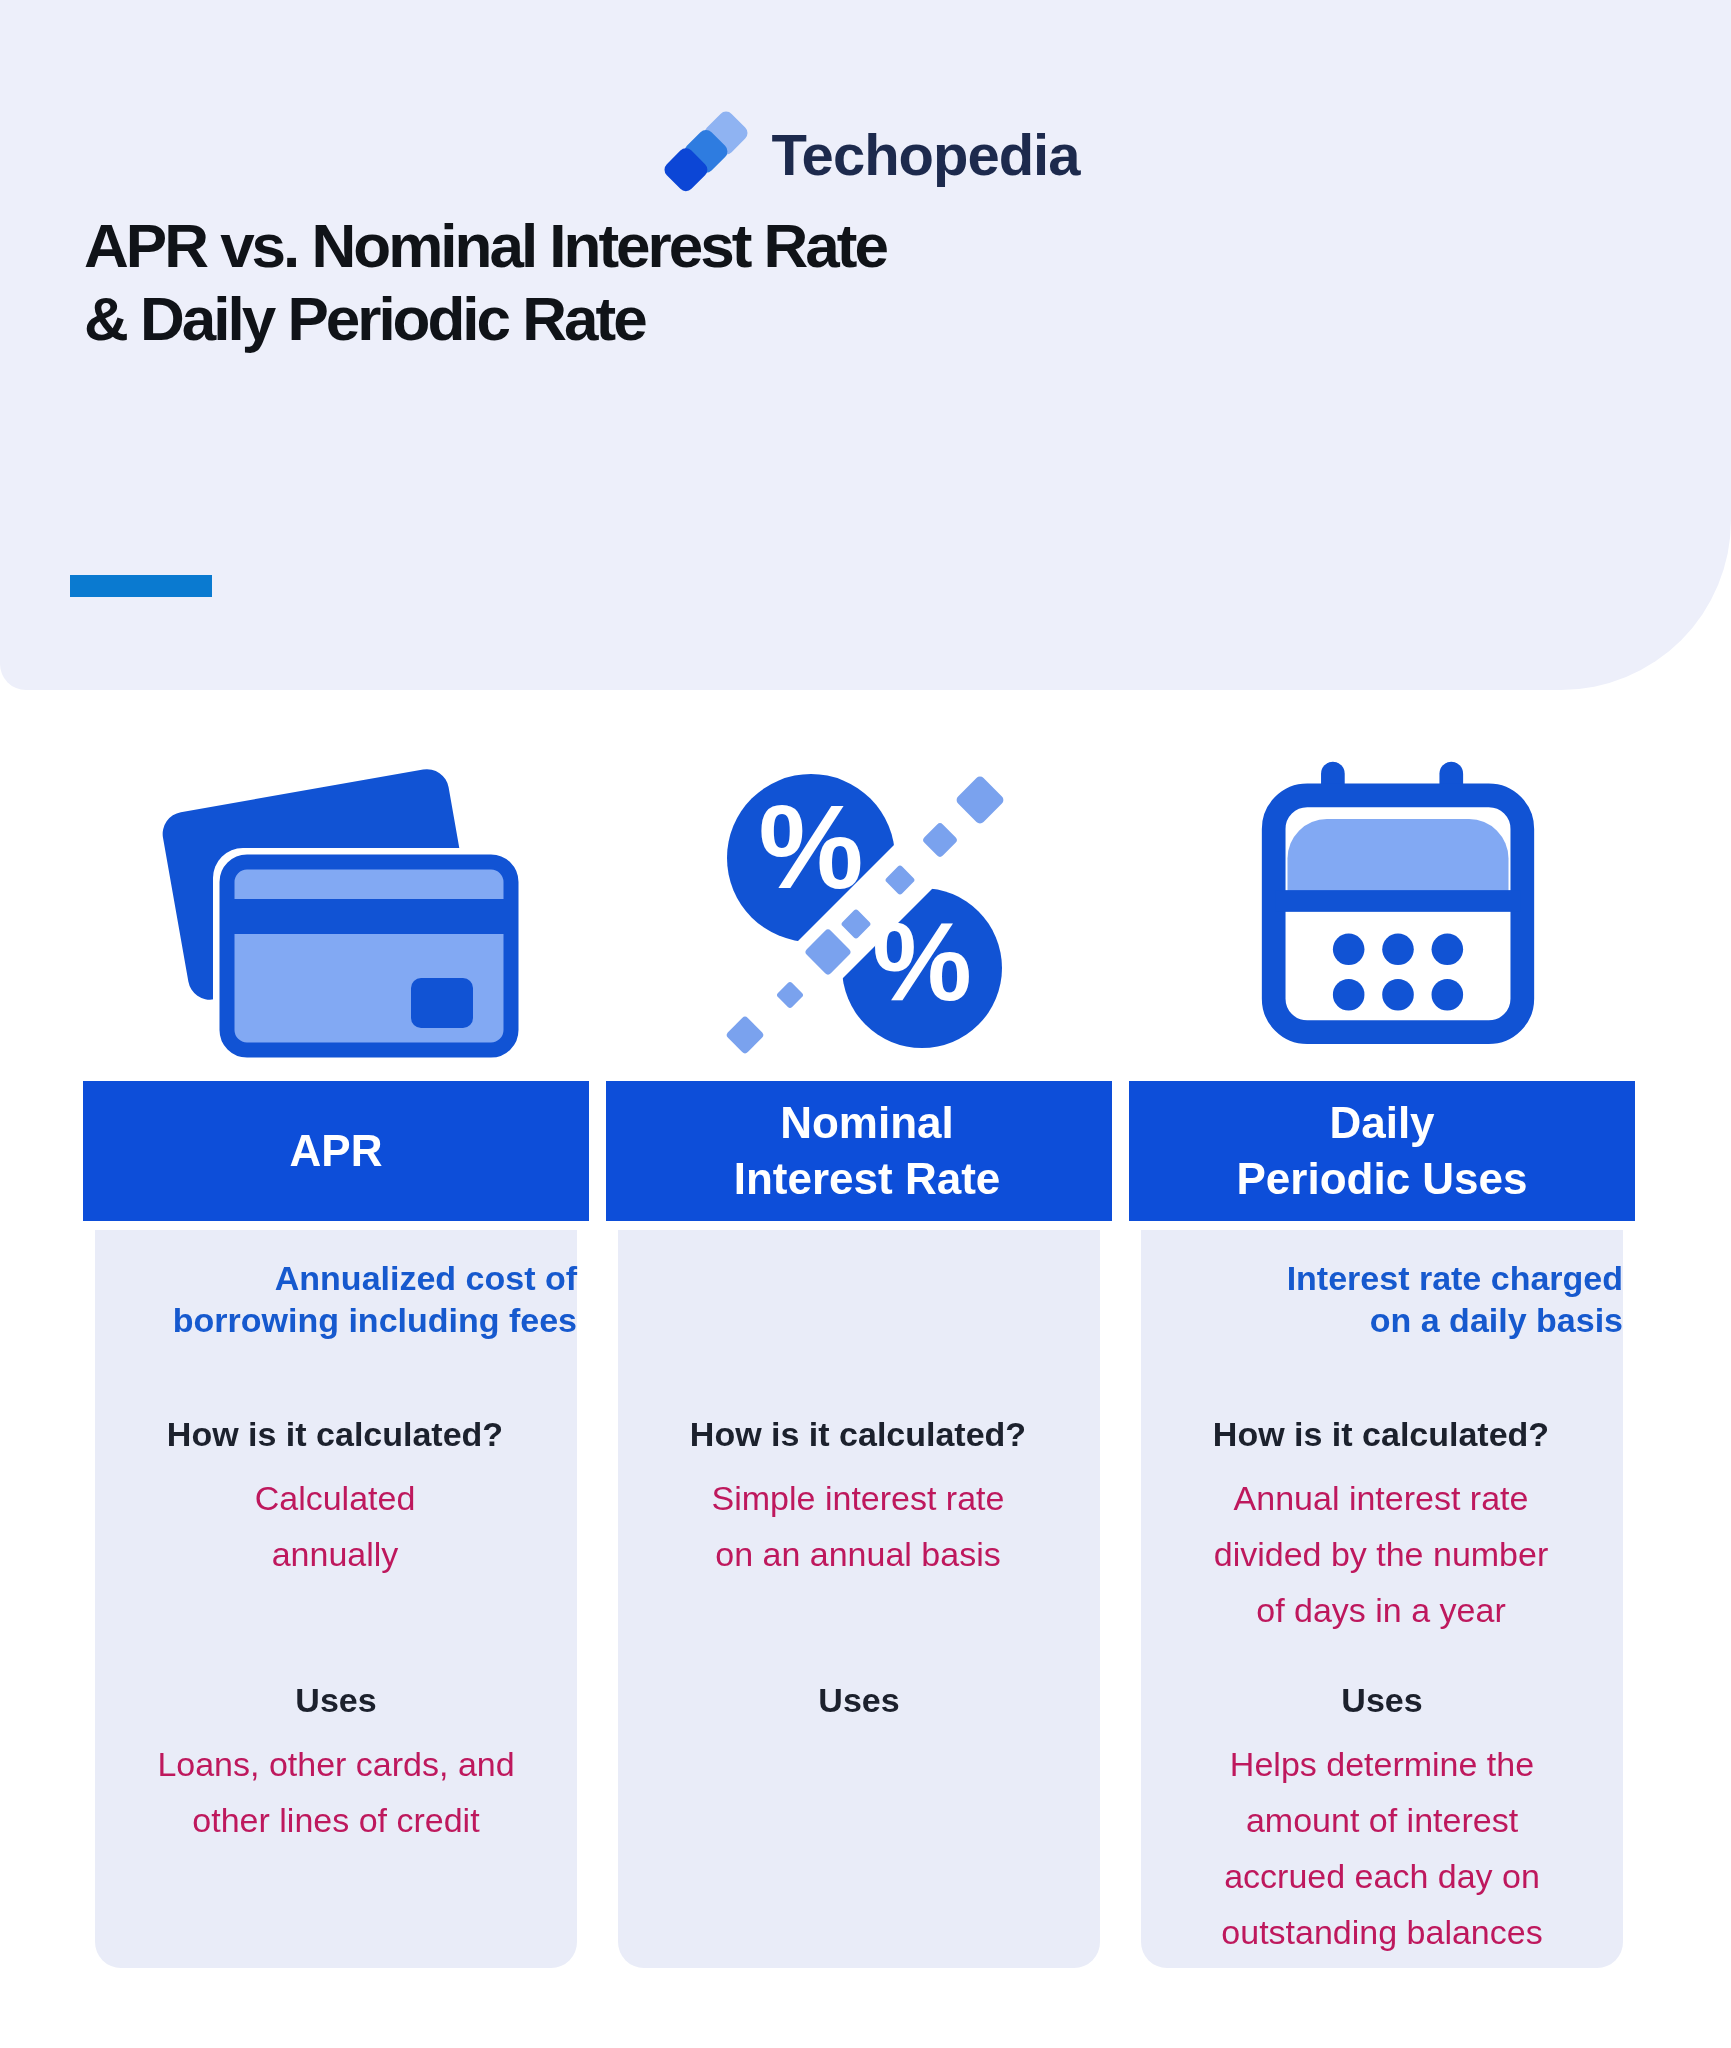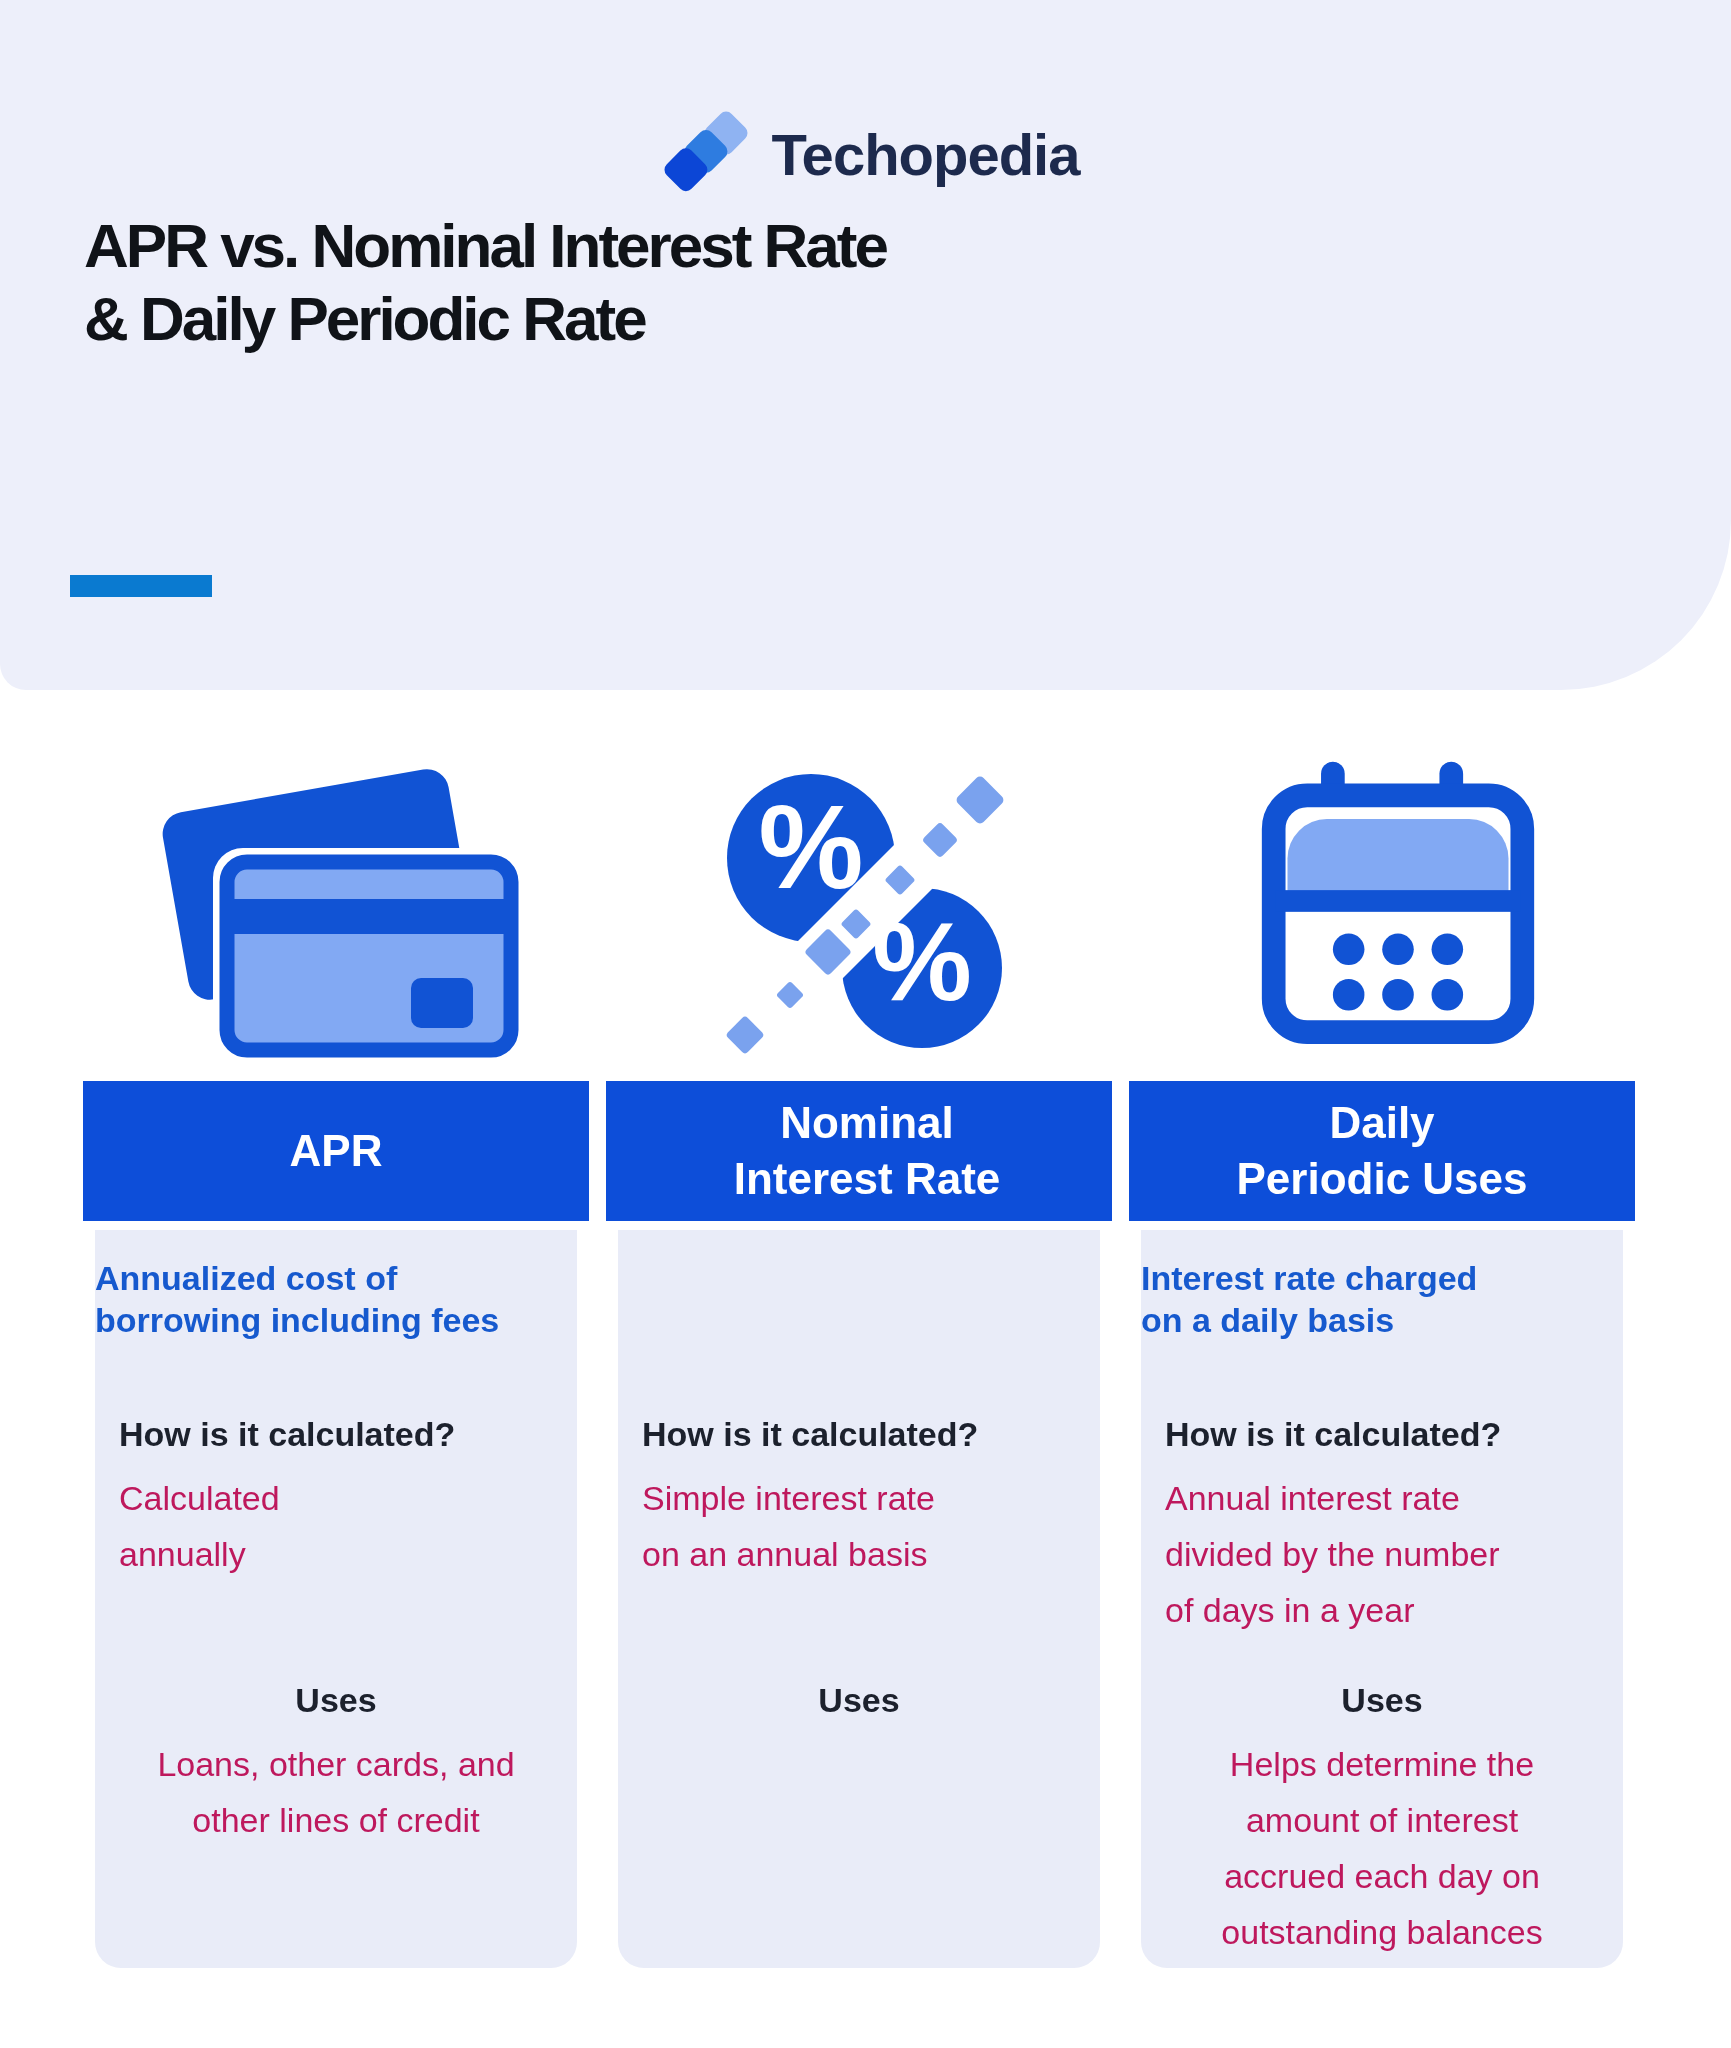--- a/index.html
+++ b/index.html
@@ -52,24 +52,24 @@
   }
   .bar-1 { left:83px; }  .bar-2 { left:606px;padding-left:16px; }  .bar-3 { left:1129px; }
 
   .col-card {
     position:absolute; top:1230px; width:482px; height:738px;
     background:#e9ecf8; border-radius:0 0 26px 26px;
   }
   .card-1 { left:95px; }  .card-2 { left:618px; }  .card-3 { left:1141px; }
 
   .card-summary {
-    padding-top:27px; text-align:left;
+    padding-top:27px; text-align:right;
     color:#1659ce; font-weight:bold; font-size:34px; line-height:1.24;
   }
-  .card-how  { position:absolute; top:182px; left:24px; right:10px; }
+  .card-how  { position:absolute; top:182px; left:8px; right:10px; text-align:center; }
   .card-uses { position:absolute; top:448px; left:10px; right:10px; text-align:center; }
   .sec-heading { font-size:34px; font-weight:bold; color:#1c212d; line-height:1.3; }
   .sec-body    { margin-top:14px; font-size:34px; color:#be185d; line-height:1.65; }
 </style>
 </head>
 <body>
 
 <div class="header-bg"></div>
 
 <div class="logo">

